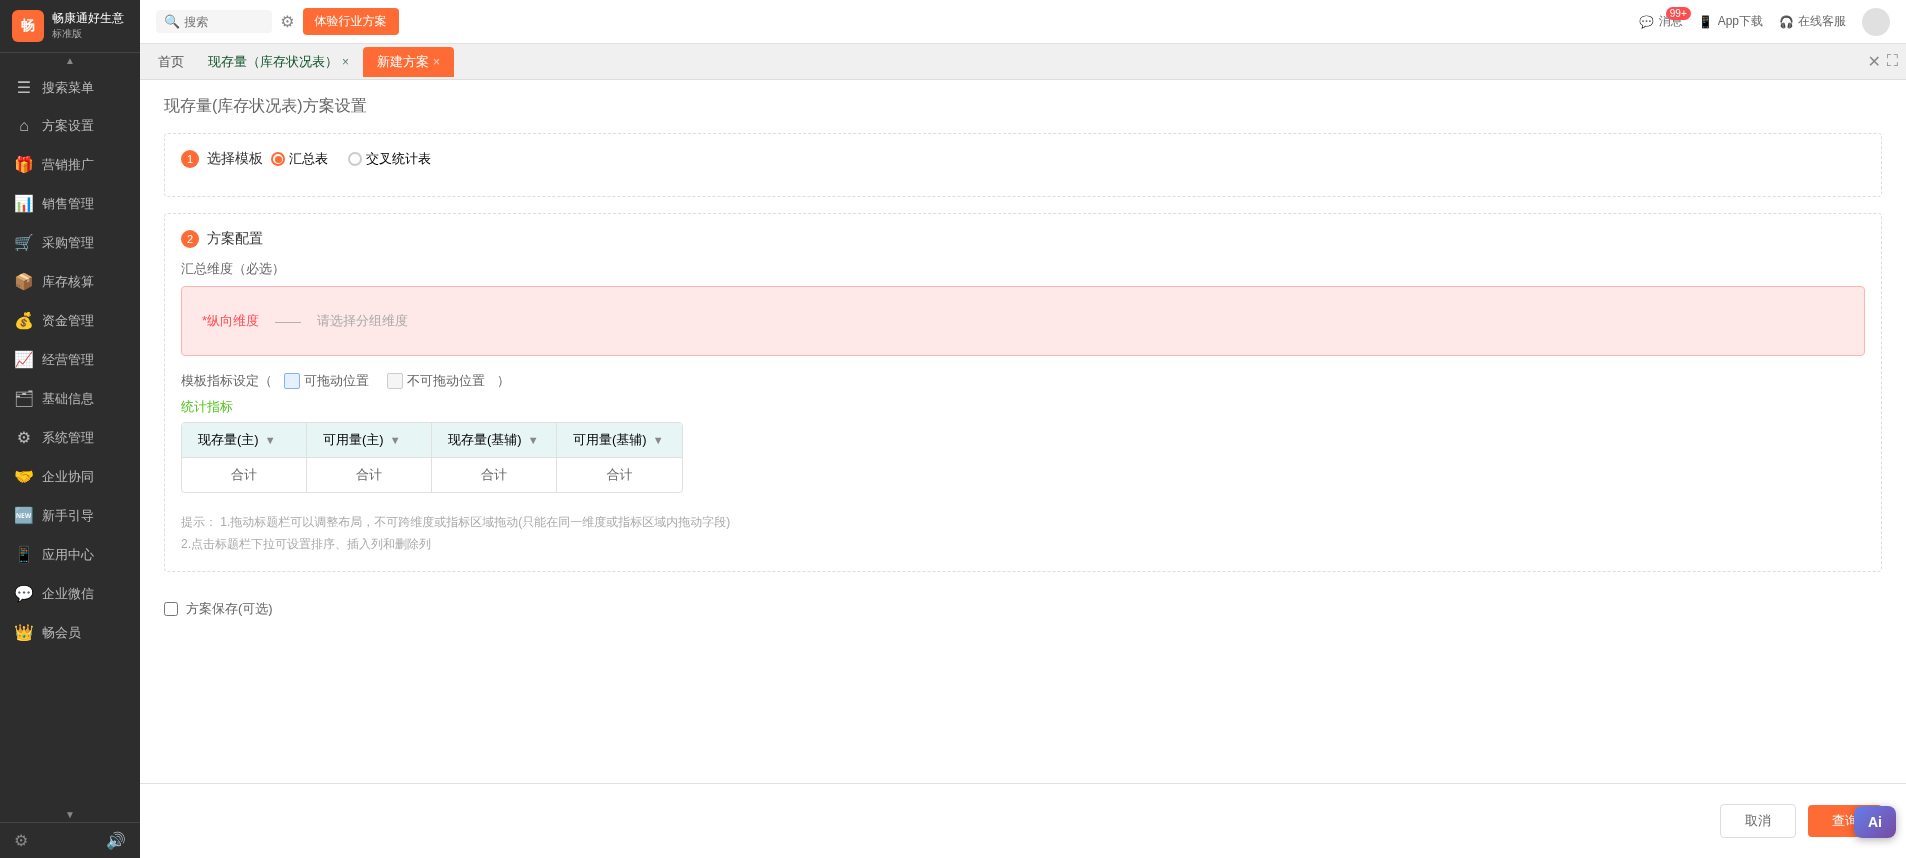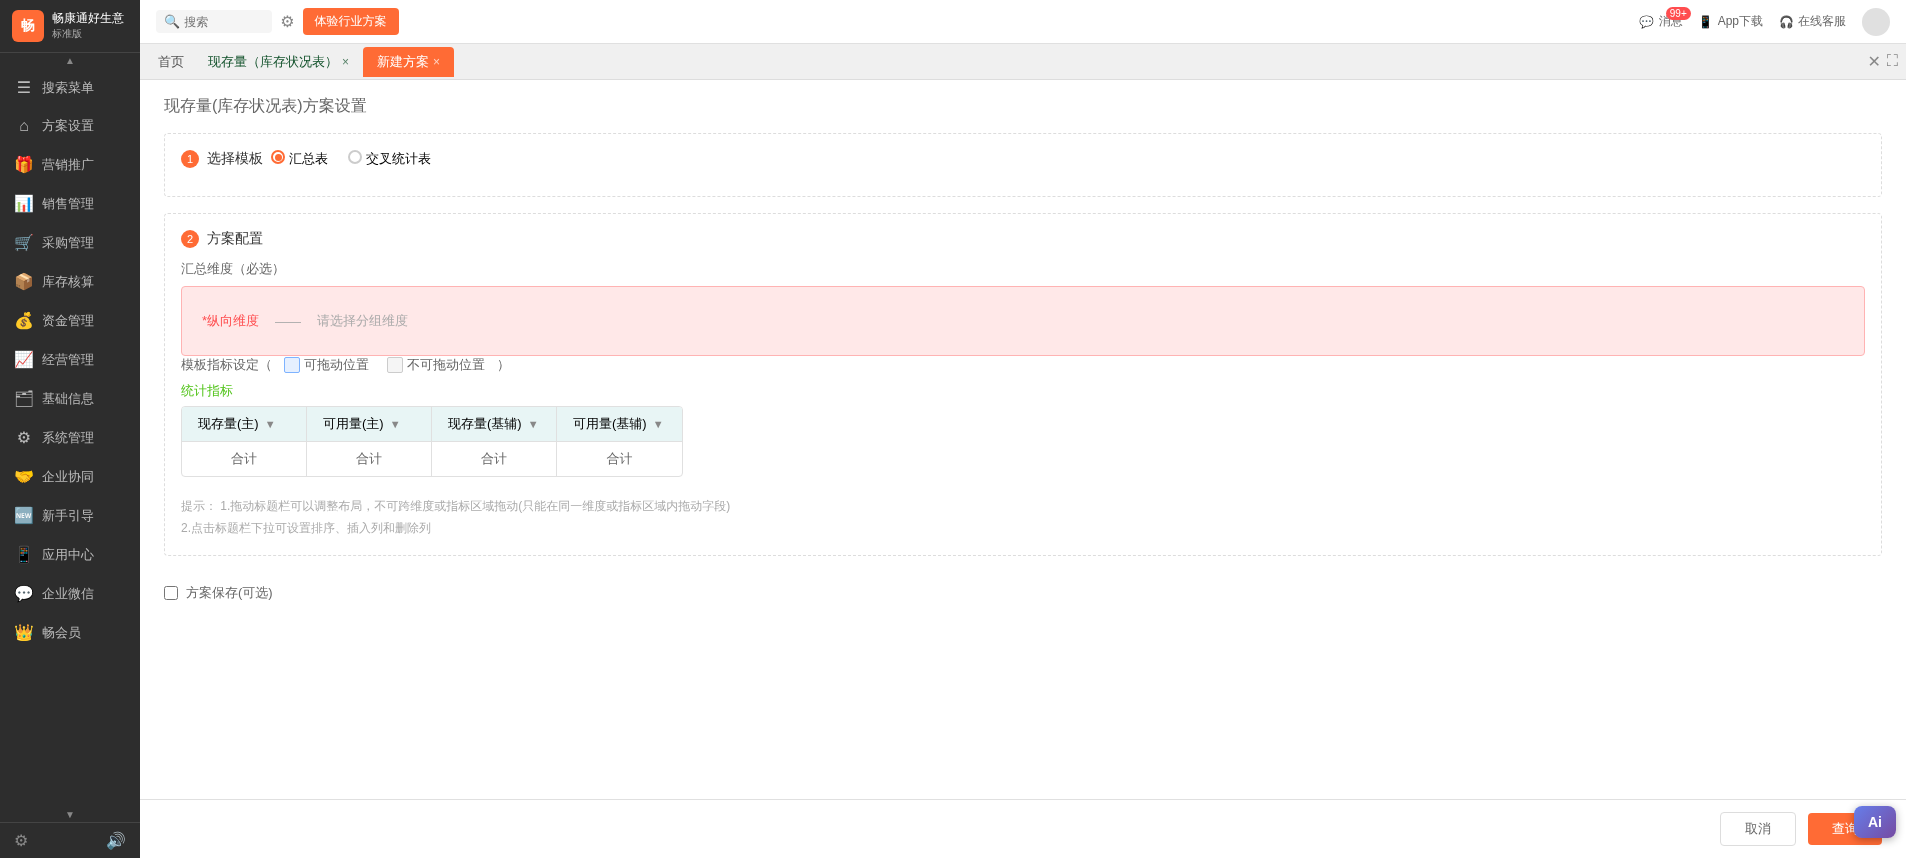--- a/index.html
+++ b/index.html
@@ -103,21 +103,21 @@
     }
     .section-header { display: flex; align-items: center; gap: 8px; margin-bottom: 12px; }
     .section-num {
       background: #ff6b35; color: white; width: 18px; height: 18px;
       border-radius: 50%; font-size: 11px; display: flex; align-items: center; justify-content: center;
     }
     .section-title { font-size: 14px; font-weight: 500; color: #333; }
 
     
     .radio-group { display: flex; align-items: center; gap: 20px; }
-    .radio-item { display: flex; gap: 4px; cursor: pointer; font-size: 13px; }
+    .radio-item { display: flex; align-items: center; gap: 4px; cursor: pointer; font-size: 13px; }
     .radio-circle {
       width: 14px; height: 14px; border-radius: 50%; border: 2px solid #ccc;
       display: flex; align-items: center; justify-content: center;
     }
     .radio-circle.checked { border-color: #ff6b35; }
     .radio-circle.checked::after {
       content: ''; width: 7px; height: 7px; background: #ff6b35; border-radius: 50%;
     }
 
     
@@ -127,21 +127,21 @@
     .dimension-area {
       background: #ffe8e8; border: 1px solid #ffb3b3; border-radius: 4px;
       padding: 24px 20px; display: flex; align-items: center; gap: 16px;
       min-height: 70px;
     }
     .dimension-required { color: #ff4d4f; font-size: 13px; }
     .dimension-line { color: #aaa; }
     .dimension-placeholder { color: #aaa; font-size: 13px; }
 
     
-    .indicator-settings { margin-top: 0; font-family: Liberation Serif, serif; }
+    .indicator-settings { margin-top: 16px; font-family: Liberation Serif, serif; }
     .indicator-label { font-size: 13px; color: #666; margin-bottom: 8px; display: flex; align-items: center; gap: 12px; }
     .indicator-badge {
       display: inline-block; width: 16px; height: 16px; border-radius: 2px;
       border: 1px solid #bbb; background: #fff; vertical-align: middle;
     }
     .indicator-badge.movable { background: #e6f0ff; border-color: #7eb3ff; }
     .indicator-badge.fixed { background: #f5f5f5; border-color: #ccc; }
 
     
     .stats-header { color: #52c41a; font-size: 13px; font-weight: 500; margin-bottom: 6px; }
@@ -167,21 +167,21 @@
     .save-row { display: flex; align-items: center; gap: 8px; padding: 12px 0; }
     .save-checkbox {
       width: 14px; height: 14px; border: 1px solid #bbb; border-radius: 2px; cursor: pointer;
     }
     .save-label { font-size: 13px; color: #666; }
 
     
     .footer {
       background: #fff; border-top: 1px solid #e0e0e0;
       display: flex; justify-content: flex-end; align-items: center;
-      padding: 12px 24px; gap: 12px; flex-shrink: 0;
+      padding: 20px 24px; gap: 12px; flex-shrink: 0;
     }
     .btn-cancel {
       background: #fff; border: 1px solid #ddd; color: #666;
       padding: 7px 24px; border-radius: 4px; cursor: pointer; font-size: 13px;
     }
     .btn-query {
       background: #ff6b35; color: white; border: none;
       padding: 7px 24px; border-radius: 4px; cursor: pointer; font-size: 13px;
     }
     .scroll-arrow { color: #888; font-size: 10px; cursor: pointer; padding: 2px; }

